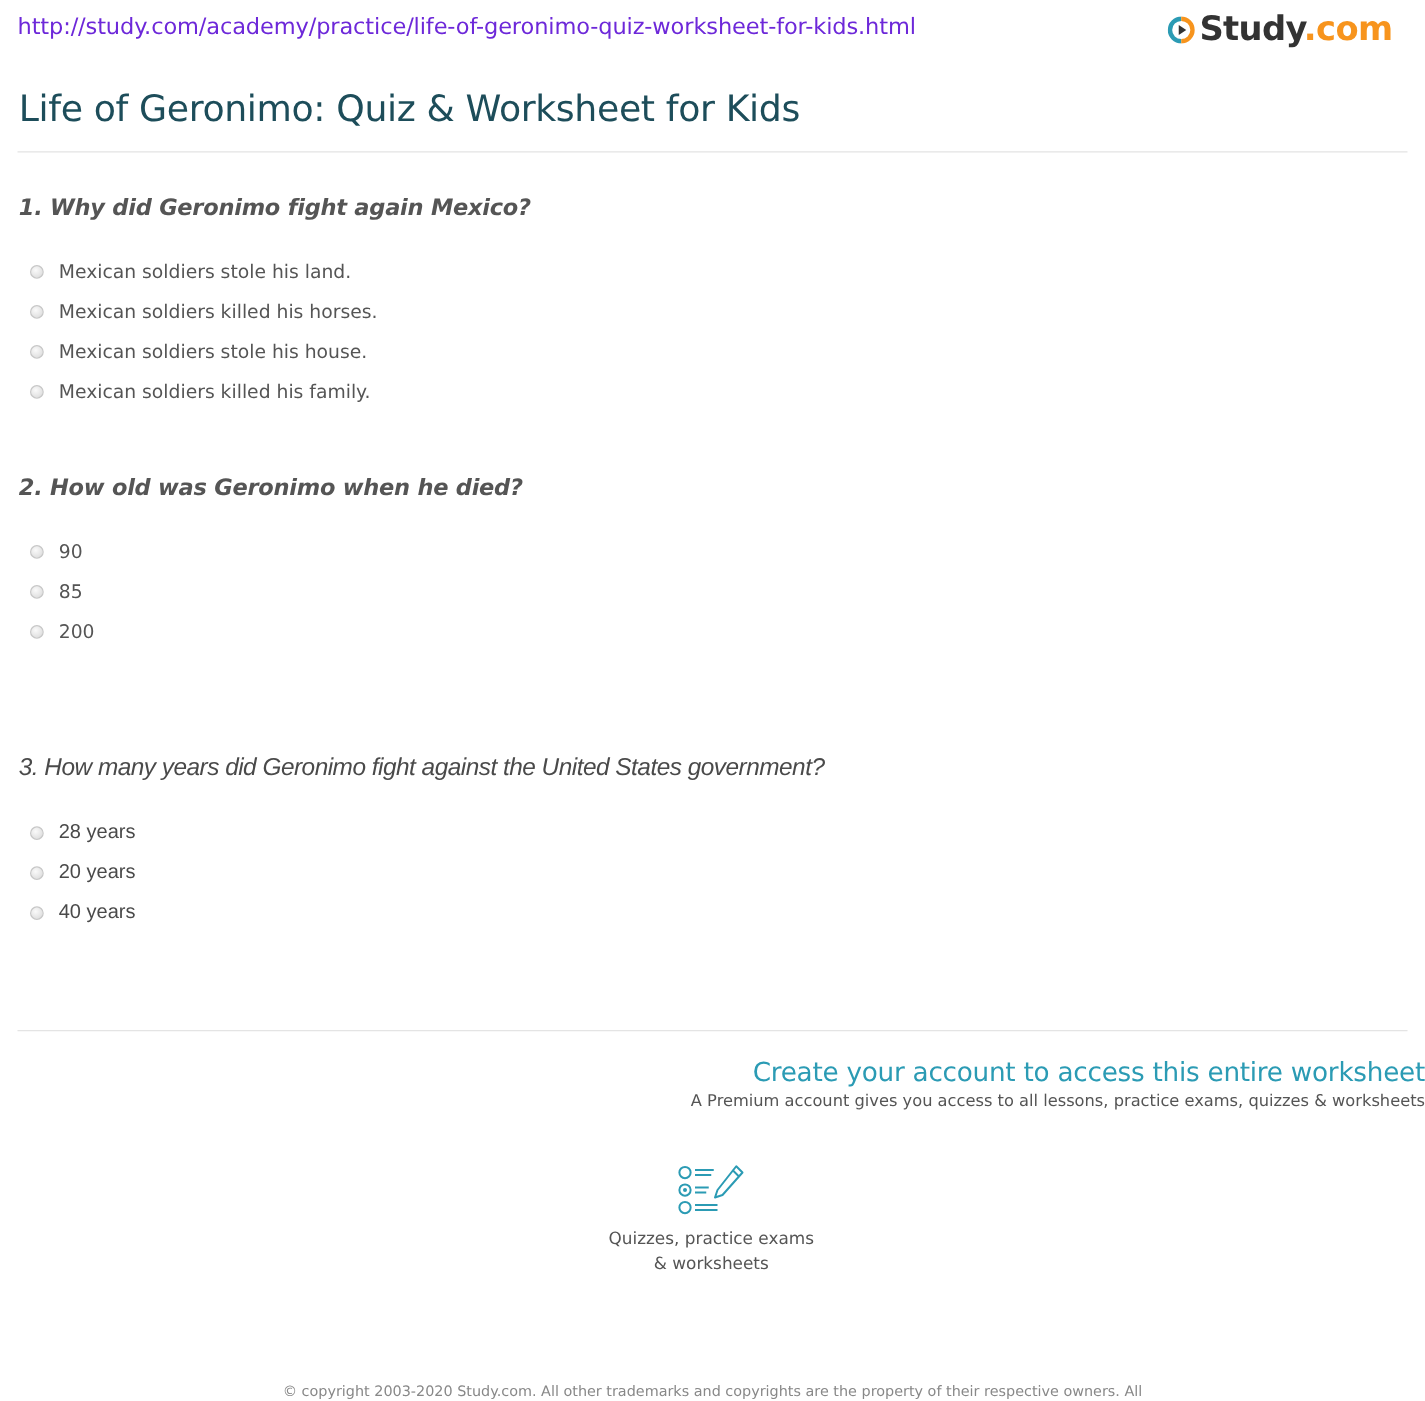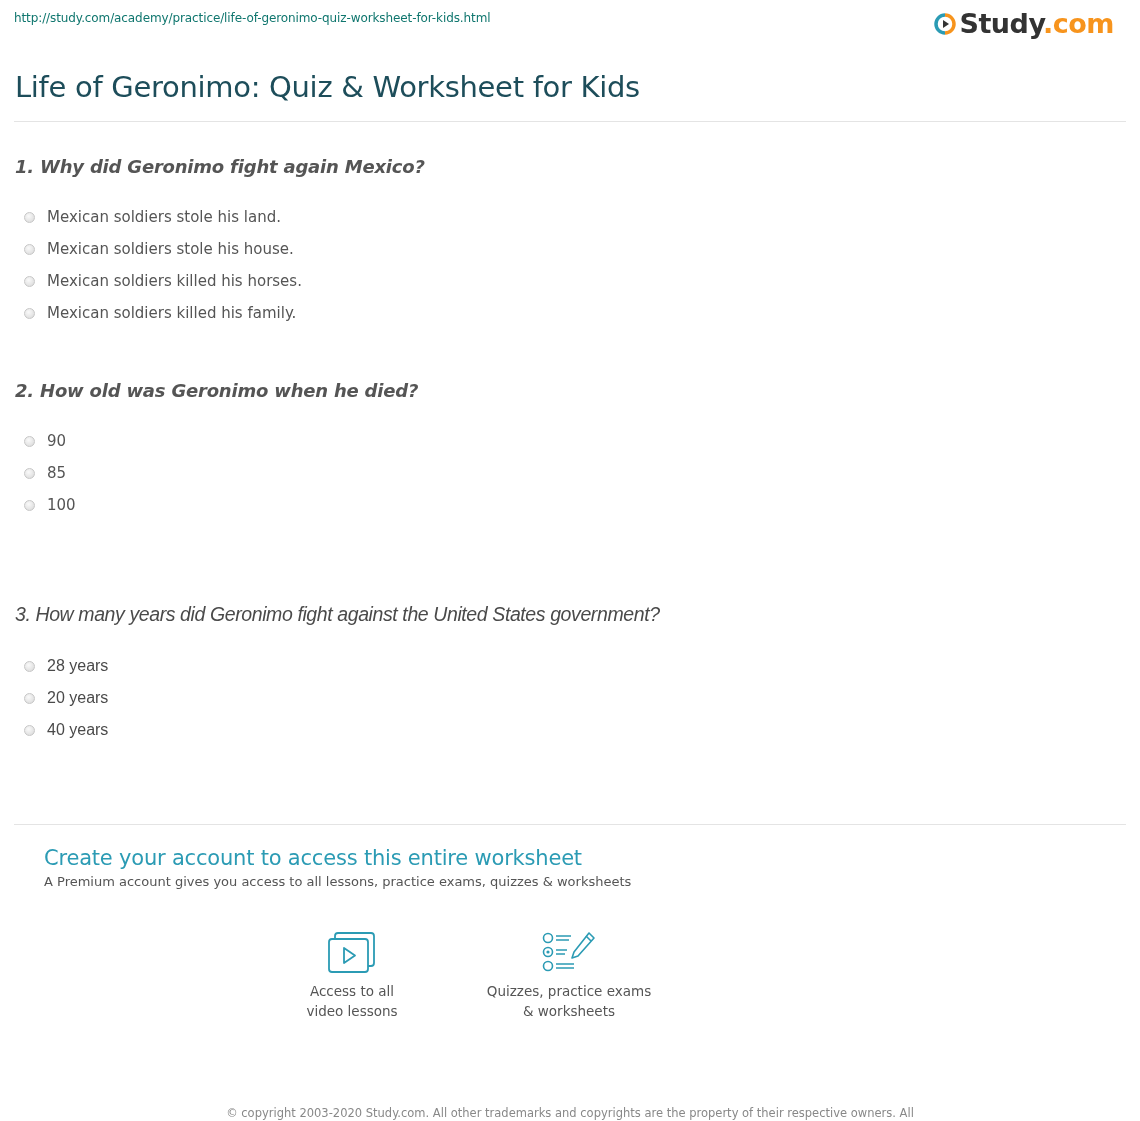--- a/index.html
+++ b/index.html
@@ -1,39 +1,39 @@
 <!DOCTYPE html>
 <html><head>
 <meta charset="utf-8">
 <style>
   * { box-sizing: border-box; margin: 0; padding: 0; }
   html, body { width: 1140px; height: 1121px; background: #ffffff; overflow: hidden; }
   body { font-family: "DejaVu Sans", "Liberation Sans", sans-serif; color: #555; position: relative; }
 
-  .url { position: absolute; left: 14px; top: 11px; font-size: 12px; color: #0f766e; letter-spacing: -0.1px; }
+  .url { position: absolute; left: 14px; top: 11px; font-size: 18px; color: #6d28d9; letter-spacing: -0.1px; }
 
   .logo { position: absolute; right: 26px; top: 8px; display: flex; align-items: center; }
   .logo-mark { width: 22px; height: 22px; margin-right: 4px; }
   .logo-text { font-size: 27px; font-weight: bold; color: #333; letter-spacing: -0.5px; line-height: 32px; }
   .logo-dot { color: #f7941d; }
 
   h1.title { position: absolute; left: 15px; top: 70px; font-size: 29px; font-weight: normal; color: #1d4d5a; letter-spacing: -0.3px; }
   .rule { position: absolute; left: 14px; right: 14px; height: 1px; background: #e4e4e4; }
 
   .question { position: absolute; left: 15px; }
   .q-text { font-size: 18px; font-weight: bold; color: #555; letter-spacing: -0.2px; font-style: italic; }
   .q-text.condensed { font-weight: normal; font-family: "Liberation Sans", sans-serif; font-size: 19.5px; color: #4a4a4a; letter-spacing: -0.4px; }
   .options { list-style: none; margin-top: 20px; }
   .option { display: flex; align-items: center; height: 40px; margin-top: -8px; }
   .option:first-child { margin-top: 0; text-align: center; }
   .radio { width: 11px; height: 11px; border-radius: 50%; border: 1px solid #c7c7c7; background: radial-gradient(circle at 40% 35%, #fafafa, #d7d7d7); margin-left: 9px; margin-right: 12px; flex: none; }
   .opt-label { font-size: 15px; color: #555; }
   .opt-label.condensed { font-family: "Liberation Sans", sans-serif; font-size: 16px; color: #4a4a4a; }
 
-  .cta { position: absolute; left: 0; right: 0; top: 846px; text-align: left; margin-left: 44px; }
+  .cta { position: absolute; left: 0; right: 0; top: 846px; text-align: right; margin-left: 44px; }
   .cta-title { font-size: 21px; color: #2b9bb4; font-weight: normal; letter-spacing: -0.2px; }
   .cta-sub { font-size: 13px; color: #555; margin-top: 4px; }
 
   .features { position: absolute; top: 930px; left: 0; right: 0; height: 100px; }
   .feature { position: absolute; width: 200px; text-align: center; }
   .feature svg { display: block; margin: 0 auto; }
   .feature-text { font-size: 13.5px; color: #555; line-height: 20px; margin-top: 7px; }
 
   .copyright { position: absolute; left: 215px; width: 710px; top: 1057px; text-align: center; font-size: 11.5px; line-height: 17px; color: #888; margin-top: 48px; }
 </style>
@@ -56,25 +56,25 @@
 
 <div class="question" style="top:156px">
   <div class="q-text">1. Why did Geronimo fight again Mexico?</div>
   <ul class="options">
     <li class="option">
         <span class="radio"></span>
         <span class="opt-label">Mexican soldiers stole his land.</span>
       </li>
     <li class="option">
         <span class="radio"></span>
-        <span class="opt-label">Mexican soldiers stole his house.</span>
+        <span class="opt-label">Mexican soldiers killed his horses.</span>
       </li>
     <li class="option">
         <span class="radio"></span>
-        <span class="opt-label">Mexican soldiers killed his horses.</span>
+        <span class="opt-label">Mexican soldiers stole his house.</span>
       </li>
     <li class="option">
         <span class="radio"></span>
         <span class="opt-label">Mexican soldiers killed his family.</span>
       </li>
   </ul>
 </div>
 
 <div class="question" style="top:380px">
   <div class="q-text">2. How old was Geronimo when he died?</div>
@@ -82,21 +82,21 @@
     <li class="option">
         <span class="radio"></span>
         <span class="opt-label">90</span>
       </li>
     <li class="option">
         <span class="radio"></span>
         <span class="opt-label">85</span>
       </li>
     <li class="option">
         <span class="radio"></span>
-        <span class="opt-label">100</span>
+        <span class="opt-label">200</span>
       </li>
   </ul>
 </div>
 
 <div class="question" style="top:603px">
   <div class="q-text condensed">3. How many years did Geronimo fight against the United States government?</div>
   <ul class="options">
     <li class="option">
         <span class="radio"></span>
         <span class="opt-label condensed">28 years</span>
@@ -113,31 +113,20 @@
 </div>
 
 <div class="rule" style="top:824px"></div>
 
 <div class="cta">
   <div class="cta-title">Create your account to access this entire worksheet</div>
   <div class="cta-sub">A Premium account gives you access to all lessons, practice exams, quizzes &amp; worksheets</div>
 </div>
 
 <div class="features">
-  <div class="feature" style="left:252px">
-    <svg width="52" height="44" viewBox="0 0 52 44">
-      <rect x="9" y="3" width="39" height="33" rx="3" fill="none" stroke="#2b9bb4" stroke-width="1.8"></rect>
-      <rect x="3" y="9" width="39" height="33" rx="3" fill="#fff" stroke="#2b9bb4" stroke-width="1.8"></rect>
-      <path d="M18 18 L29 25.5 L18 33 Z" fill="none" stroke="#2b9bb4" stroke-width="1.8" stroke-linejoin="round"></path>
-    </svg>
-    <div class="feature-text">
-        <div>Access to all</div>
-        <div>video lessons</div>
-      </div>
-  </div>
 
   <div class="feature" style="left:469px">
     <svg width="56" height="44" viewBox="0 0 56 44">
       <circle cx="7" cy="8" r="4.5" fill="none" stroke="#2b9bb4" stroke-width="1.6"></circle>
       <circle cx="7" cy="22" r="4.5" fill="none" stroke="#2b9bb4" stroke-width="1.6"></circle>
       <circle cx="7" cy="22" r="1.6" fill="#2b9bb4"></circle>
       <circle cx="7" cy="36" r="4.5" fill="none" stroke="#2b9bb4" stroke-width="1.6"></circle>
       <path d="M15 6 H30 M15 10 H28 M15 20 H26 M15 24 H24 M15 34 H33 M15 38 H33" stroke="#2b9bb4" stroke-width="1.6"></path>
       <path d="M48 3 L53 8 L37 26 L31 28 L33 22 Z" fill="none" stroke="#2b9bb4" stroke-width="1.6" stroke-linejoin="round"></path>
       <path d="M45 6 L50 11" stroke="#2b9bb4" stroke-width="1.6"></path>

